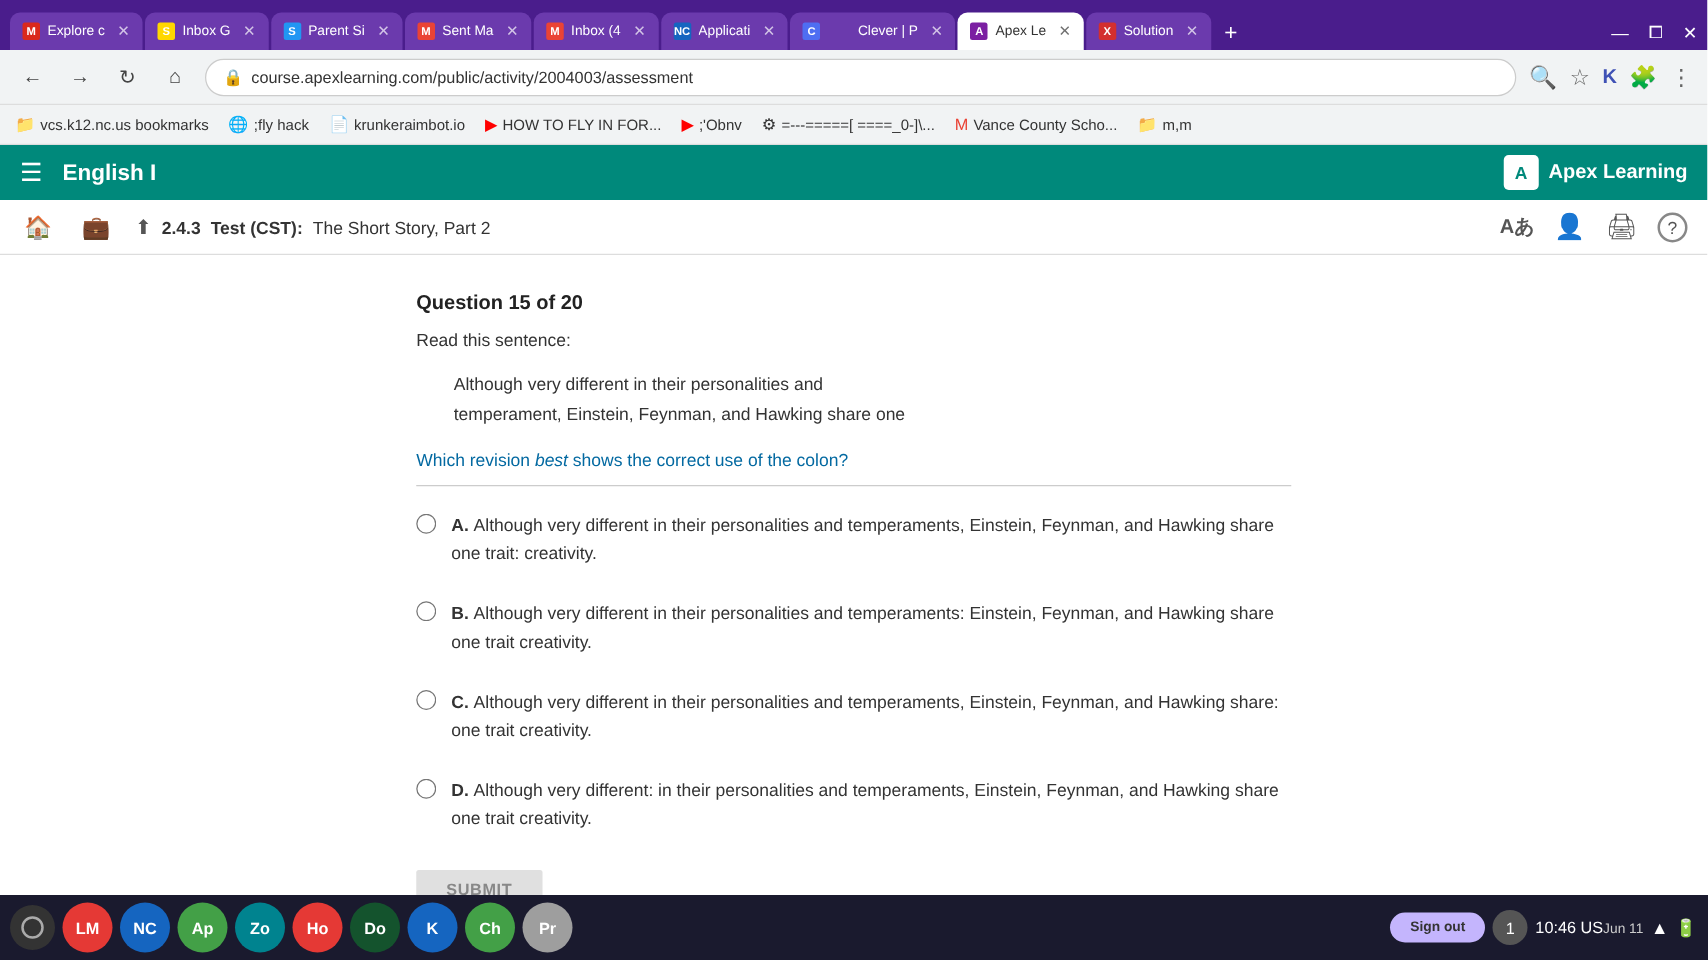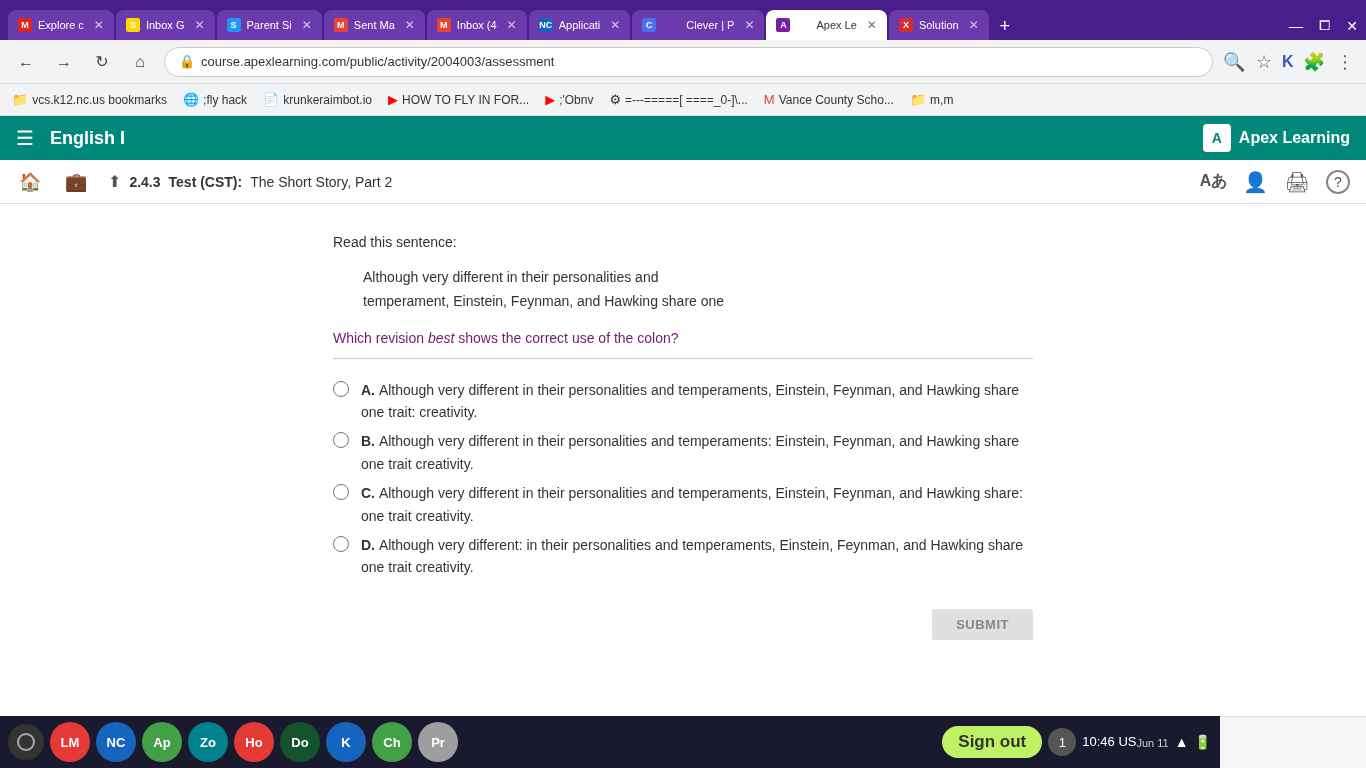--- a/index.html
+++ b/index.html
@@ -259,31 +259,31 @@
 
     .quote-block {
       margin: 0 0 16px 30px;
       font-size: 14px;
       color: #333;
       line-height: 1.7;
     }
 
     .question-text {
       font-size: 14px;
-      color: #701a75;
+      color: #0369a1;
       margin-bottom: 20px;
       padding-bottom: 12px;
       border-bottom: 1px solid #ccc;
     }
     .question-text em { font-style: italic; }
 
     .answer-options {
       display: flex;
       flex-direction: column;
-      gap: 7px;
+      gap: 26px;
       margin-bottom: 30px;
     }
 
     .answer-option {
       display: flex;
       align-items: flex-start;
       gap: 12px;
       cursor: pointer;
     }
 
@@ -300,21 +300,21 @@
       color: #333;
       line-height: 1.6;
     }
 
     .answer-letter {
       font-weight: bold;
     }
 
     .submit-area {
       display: flex;
-      justify-content: flex-end;
+      justify-content: flex-start;
     }
 
     .submit-btn {
       background: #e0e0e0;
       color: #888;
       border: none;
       padding: 8px 24px;
       font-size: 13px;
       font-weight: bold;
       border-radius: 2px;
@@ -348,21 +348,21 @@
     .taskbar {
       background: #1a1a2e;
       height: 52px;
       display: flex;
       align-items: center;
       padding: 0 8px;
       gap: 6px;
       position: fixed;
       bottom: 0;
       left: 0;
-      width: 1220px;
+      width: 1366px;
     }
 
     .taskbar-start {
       width: 36px;
       height: 36px;
       border-radius: 50%;
       background: #333;
       display: flex;
       align-items: center;
       justify-content: center;
@@ -379,26 +379,26 @@
       align-items: center;
       justify-content: center;
       font-size: 18px;
       cursor: pointer;
       overflow: hidden;
     }
 
     .taskbar-spacer { flex: 1; }
 
     .sign-out-btn {
-      background: #bef264;
+      background: #c4b5fd;
       color: #333;
       border: none;
       border-radius: 20px;
       padding: 6px 16px;
-      font-size: 17px;
+      font-size: 11px;
       font-weight: bold;
       cursor: pointer;
     }
 
     .taskbar-badge {
       width: 28px;
       height: 28px;
       border-radius: 50%;
       background: #555;
       color: #fff;
@@ -457,21 +457,21 @@
           <span style="overflow: hidden; text-overflow: ellipsis;">Applicati</span>
           <span class="tab-close">✕</span>
         </div>
         <div class="tab">
           <span style="display: inline-flex; width: 14px; height: 14px; border-radius: 2px; background: rgb(78, 110, 242); color: rgb(255, 255, 255); font-size: 9px; align-items: center; justify-content: center; font-weight: bold; flex-shrink: 0;">C</span>
           <span style="overflow: hidden; text-overflow: ellipsis; padding-left: 24px;">Clever | P</span>
           <span class="tab-close">✕</span>
         </div>
         <div class="tab active">
           <span style="display: inline-flex; width: 14px; height: 14px; border-radius: 2px; background: rgb(123, 31, 162); color: rgb(255, 255, 255); font-size: 9px; align-items: center; justify-content: center; font-weight: bold; flex-shrink: 0;">A</span>
-          <span style="overflow: hidden; text-overflow: ellipsis; margin-left: 20px;">Apex Le</span>
+          <span style="overflow: hidden; text-overflow: ellipsis;">Apex Le</span>
           <span class="tab-close">✕</span>
         </div>
         <div class="tab">
           <span style="display: inline-flex; width: 14px; height: 14px; border-radius: 2px; background: rgb(211, 47, 47); color: rgb(255, 255, 255); font-size: 9px; align-items: center; justify-content: center; font-weight: bold; flex-shrink: 0;">X</span>
           <span style="overflow: hidden; text-overflow: ellipsis;">Solution</span>
           <span class="tab-close">✕</span>
         </div>
       </div>
     <div class="tab-new">+</div>
     <div class="tab-spacer"></div>
@@ -560,20 +560,21 @@
     <div class="secondary-nav-right">
       <span style="font-size:16px;font-weight:bold;">Aあ</span>
       <span>👤</span>
       <span>🖨</span>
       <span style="width:24px;height:24px;border-radius:50%;border:2px solid #888;display:flex;align-items:center;justify-content:center;font-size:14px;color:#555;">?</span>
     </div>
   </div>
 
   <div class="main-content" style="max-height: calc(768px - 52px - 44px - 44px - 44px - 32px - 40px); overflow-y:auto;">
     <div class="question-area">
+      <div class="question-header">Question 15 of 20</div>
       <div class="question-prompt">Read this sentence:</div>
       <div class="quote-block">
         <div>Although very different in their personalities and</div>
         <div>temperament, Einstein, Feynman, and Hawking share one</div>
       </div>
       <div class="question-text">
         <span>Which revision </span><em>best</em><span> shows the correct use of the colon?</span>
       </div>
       <div class="answer-options" id="answer-options-container">
 

